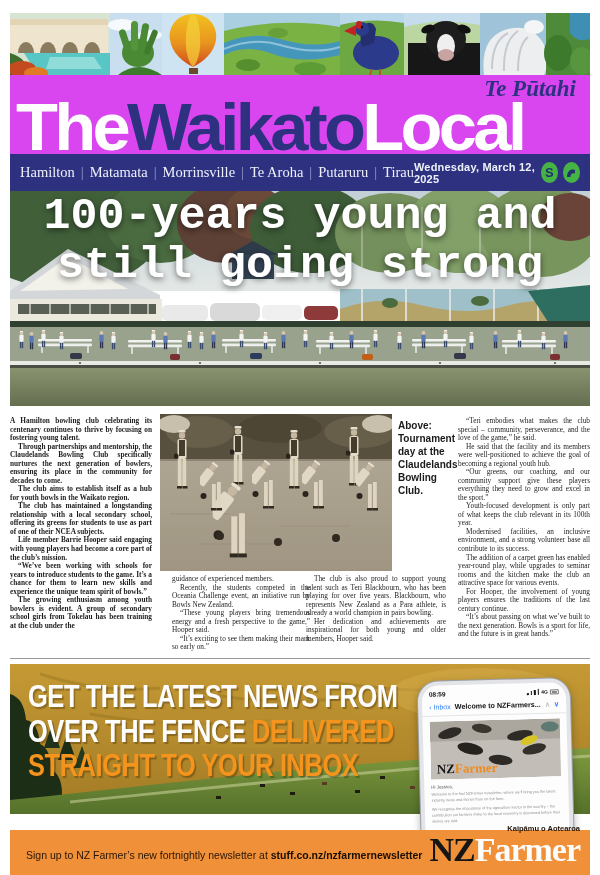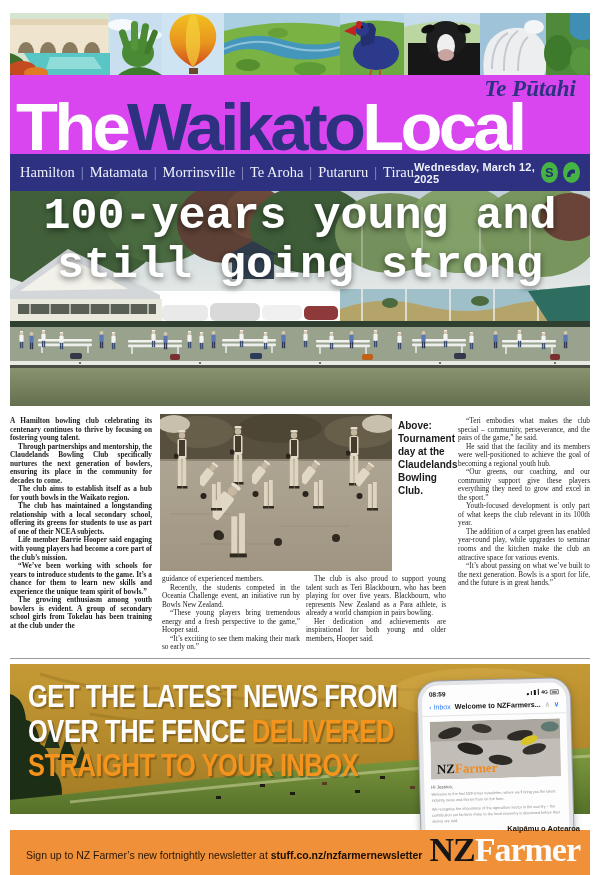--- a/index.html
+++ b/index.html
@@ -34,21 +34,21 @@
   .hero svg{display:block;position:absolute;left:0;top:0;}
   .headline{position:absolute;left:0;top:2px;width:100%;text-align:center;color:#fff;
             font-family:Liberation Mono, monospace;font-weight:bold;font-size:45px;line-height:1.08;
             text-shadow:0 2px 6px rgba(0,0,0,.55);}
 
   
   .article{position:relative;width:580px;height:238px;margin-top:8px;
            font-family:"Liberation Serif",serif;font-size:7.3px;line-height:1.17;color:#1c1c1c;}
   .col{position:absolute;text-align:justify;}
   .c1{left:0;top:3px;width:142px;font-weight:bold;}
-  .c2{left:152px;top:161px;width:138px;}
+  .c2{left:162px;top:161px;width:138px;}
   .c3{left:296px;top:161px;width:140px;}
   .c4{left:448px;top:3px;width:132px;}
   .col p{margin:0;text-indent:1.1em;}
   .col p.noind{text-indent:0;}
   .bwphoto{position:absolute;left:150px;top:0;width:232px;height:157px;overflow:hidden;}
   .cap{position:absolute;left:388px;width:56px;font-family:"Liberation Sans",sans-serif;
        font-weight:bold;font-size:10px;line-height:1.3;color:#1a1a1a;}
   .cap1{top:5px;} .cap2{top:120px;}
   .rule{border:0;border-top:1px solid #9a9a9a;margin:6px 0 5px 0;width:580px;}
 
@@ -397,25 +397,27 @@
         <p class="noind">guidance of experienced members.</p>
         <p>Recently, the students competed in the Oceania Challenge event, an initiative run by Bowls New Zealand.</p>
         <p>“These young players bring tremendous energy and a fresh perspective to the game,” Hooper said.</p>
         <p>“It’s exciting to see them making their mark so early on.”</p>
       </div>
       <div class="col c3">
         <p>The club is also proud to support young talent such as Teri Blackbourn, who has been playing for over five years. Blackbourn, who represents New Zealand as a Para athlete, is already a world champion in pairs bowling.</p>
         <p>Her dedication and achievements are inspirational for both young and older members, Hooper said.</p>
       </div>
       <div class="col c4">
-        <p>“Teri embodies what makes the club special – community, perseverance, and the pairs of the game,” he said.</p>
+        <p>“Teri embodies what makes the club special – community, perseverance, and the love of the game,” he said.</p>
         <p>He said that the facility and its members were well-positioned to achieve the goal of becoming a regional youth hub.</p>
         <p>“Our greens, our coaching, and our community support give these players everything they need to grow and excel in the sport.”</p>
         <p>Youth-focused development is only part of what keeps the club relevant in its 100th year.</p>
+        <p>Modernised facilities, an inclusive environment, and a strong volunteer base all contribute to its success.</p>
         <p>The addition of a carpet green has enabled year-round play, while upgrades to seminar rooms and the kitchen make the club an attractive space for various events.</p>
+        <p>For Hooper, the involvement of young players ensures the traditions of the last century continue.</p>
         <p>“It’s about passing on what we’ve built to the next generation. Bowls is a sport for life, and the future is in great hands.”</p>
       </div>
     </div>
 
     <hr class="rule">
 
     <div class="ad">
       <div class="adphoto">
         <svg width="580" height="150" viewBox="0 0 580 150">
           <defs>

